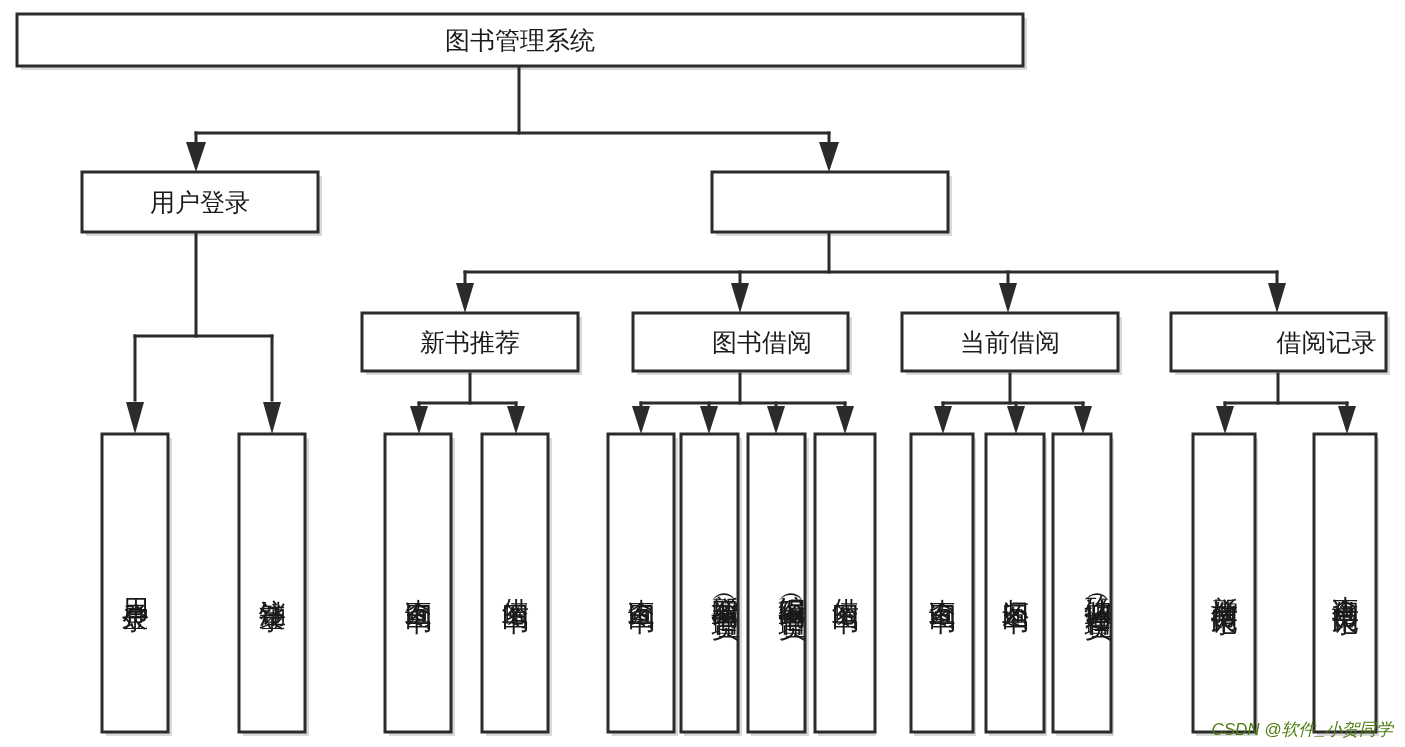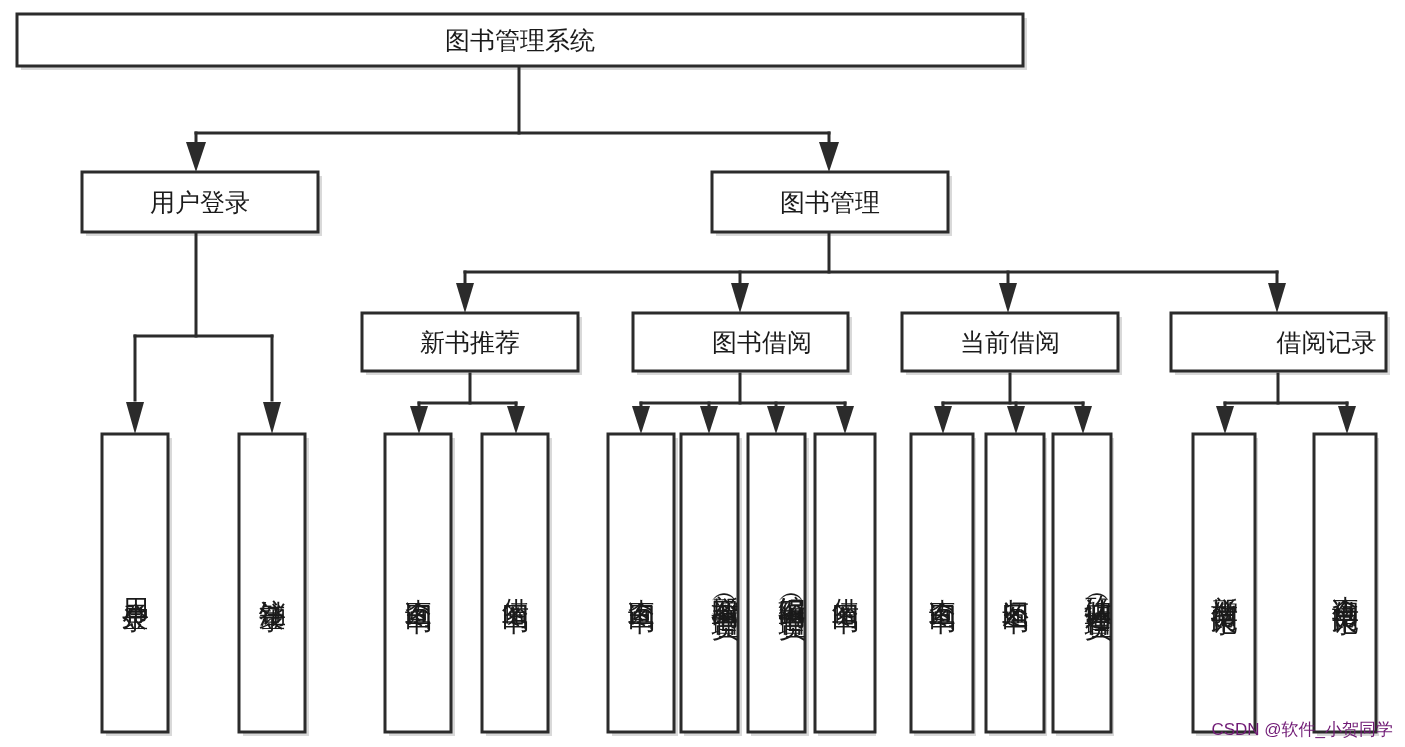--- a/index.html
+++ b/index.html
@@ -70,23 +70,24 @@
     align-items: center;
     justify-content: center;
     pointer-events: none;
   }
   .watermark {
     position: absolute;
     right: 12px;
     bottom: 6px;
     font-family: "Liberation Sans", "DejaVu Sans", sans-serif;
     font-size: 17px;
-    color: #701a75;
+    color: #4d7c0f;
     white-space: nowrap;
     user-select: none;
+    font-style: italic;
   }
 </style>
 </head>
 <body>
 
 <div id="diagram-root">
 
   <svg class="diagram" viewBox="0 0 1405 747">
 
     <g>
@@ -198,21 +199,20 @@
       <rect class="node-box" x="986" y="434" width="58" height="298"></rect>
       <rect class="node-box" x="1053" y="434" width="58" height="298"></rect>
       <rect class="node-box" x="1193" y="434" width="62" height="298"></rect>
       <rect class="node-box" x="1314" y="434" width="62" height="298"></rect>
     </g>
   </svg>
 
   <div class="label-horiz" style="left:17px; top:14px; width:1006px; height:52px;">图书管理系统</div>
 
   <div class="label-horiz" style="left:82px; top:172px; width:236px; height:60px;">用户登录</div>
-  <div class="label-horiz" style="left:712px; top:172px; width:236px; height:60px;">图书管理</div>
 
   <div class="label-horiz" style="left:362px; top:313px; width:216px; height:58px;">新书推荐</div>
   <div class="label-horiz" style="left:633px; top:313px; width:258px; height:58px;">图书借阅</div>
   <div class="label-horiz" style="left:902px; top:313px; width:216px; height:58px;text-align:center;">当前借阅</div>
   <div class="label-horiz" style="left:1171px; top:313px; width:255px; height:58px;padding-left:28px;">借阅记录</div>
 
   <div class="label-vert" style="left:102px; top:434px; width:66px; height:298px; display:flex; align-items:center; justify-content:center;">用户登录</div>
   <div class="label-vert" style="left:239px; top:434px; width:66px; height:298px; display:flex; align-items:center; justify-content:center;">注销登录</div>
   <div class="label-vert" style="left:385px; top:434px; width:66px; height:298px; display:flex; align-items:center; justify-content:center;">查询图书</div>
   <div class="label-vert" style="left:482px; top:434px; width:66px; height:298px; display:flex; align-items:center; justify-content:center;">借阅图书</div>

